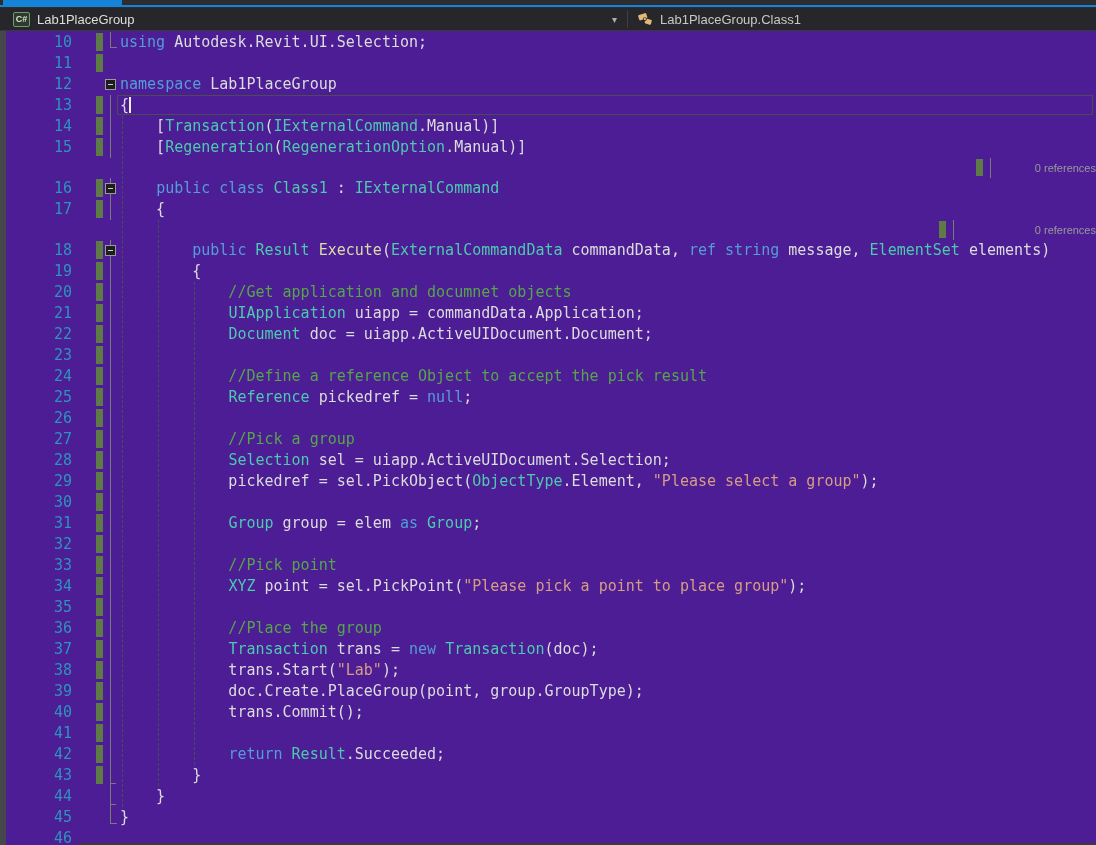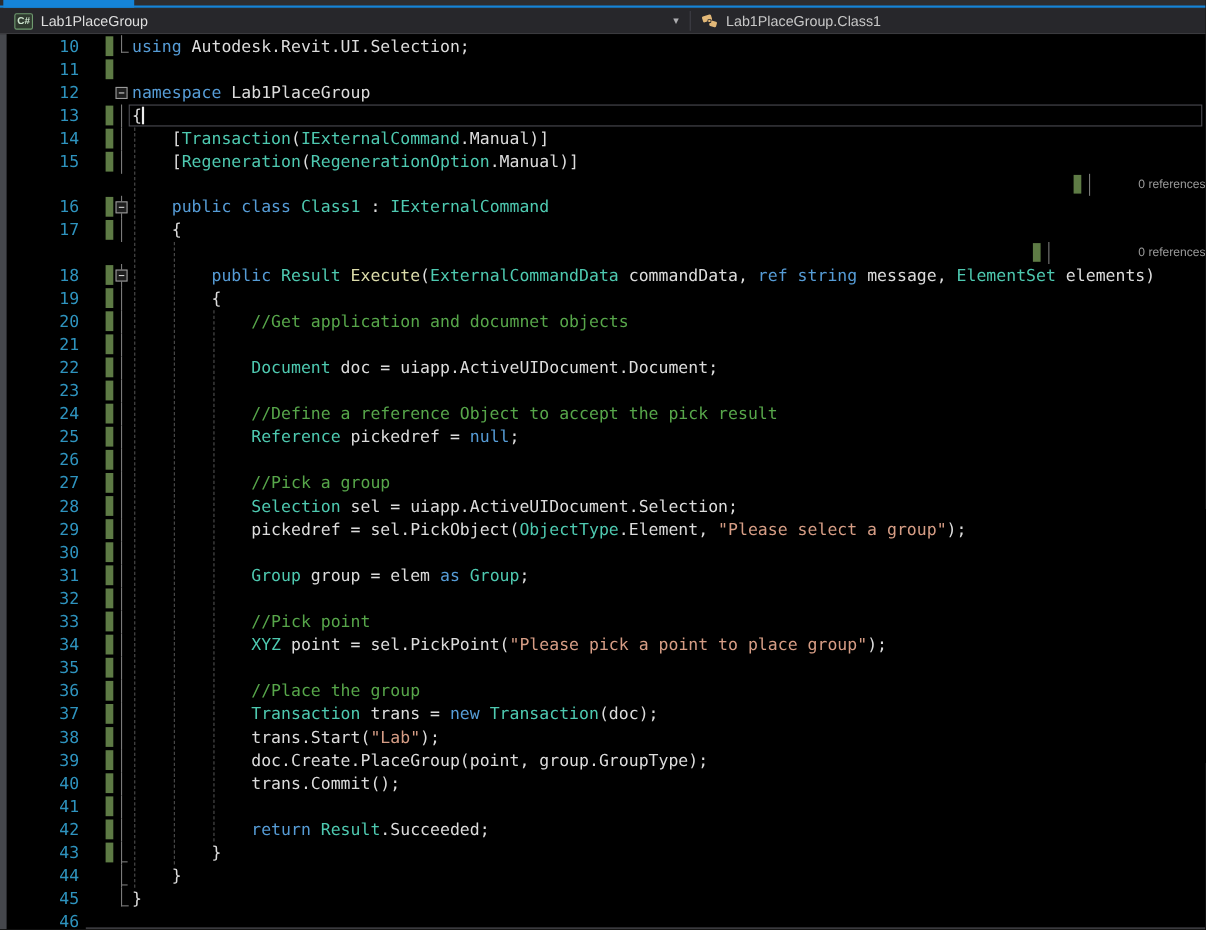--- a/index.html
+++ b/index.html
@@ -20,21 +20,21 @@
   .combo-label{margin-left:7px;white-space:nowrap;}
   .combo-label.dim{color:#C8C8C8;}
   .dd-arrow{margin-left:auto;margin-right:10px;color:#ADADB0;font-size:10px;}
   .nav-sep{width:1px;height:18px;background:#3F3F46;}
   .cs-icon{width:17px;height:15px;border:1px solid #6F9B6F;border-radius:2px;
            background:#2F3A2F;color:#CFE6CF;font-size:9px;font-weight:bold;
            display:flex;align-items:center;justify-content:center;box-sizing:border-box;}
   .class-icon{display:block;}
 
   
-  .editor{position:relative;height:814px;background:#000000;overflow:hidden;}
+  .editor{position:relative;height:814px;background:#4c1d95;overflow:hidden;}
   .left-strip{position:absolute;left:0;top:0;bottom:0;width:6px;background:#45474C;}
   .bottom-edge{position:absolute;left:78px;right:0;bottom:0;height:2px;background:#3A3A3E;}
   #rows{position:absolute;left:0;top:0;right:0;padding-top:1px;}
   .row{display:flex;height:21px;line-height:21px;position:relative;}
   .row.cl{height:20px;line-height:20px;justify-content:flex-end;}
   .row.active::after{content:"";position:absolute;left:117px;right:3px;top:0;bottom:1px;
                      border:1px solid #4B4B52;pointer-events:none;}
   .num{width:72px;text-align:right;font-family:"DejaVu Sans Mono",monospace;
        font-size:15px;color:var(--lnum);user-select:none;}
   .chg{width:33px;position:relative;}
@@ -174,20 +174,21 @@
       <div class="row">
         <div class="num">20</div>
         <div class="chg green"></div>
         <div class="out out-line"></div>
         <div class="code"><span class="t-com">            //Get application and documnet objects</span></div>
       </div>
       <div class="row">
         <div class="num">21</div>
         <div class="chg green"></div>
         <div class="out out-line"></div>
+        <div class="code"><span class="t-pl">            </span><span class="t-ty">UIApplication</span><span class="t-pl"> uiapp = commandData.Application;</span></div>
       </div>
       <div class="row">
         <div class="num">22</div>
         <div class="chg green"></div>
         <div class="out out-line"></div>
         <div class="code"><span class="t-pl">            </span><span class="t-ty">Document</span><span class="t-pl"> doc = uiapp.ActiveUIDocument.Document;</span></div>
       </div>
       <div class="row">
         <div class="num">23</div>
         <div class="chg green"></div>

